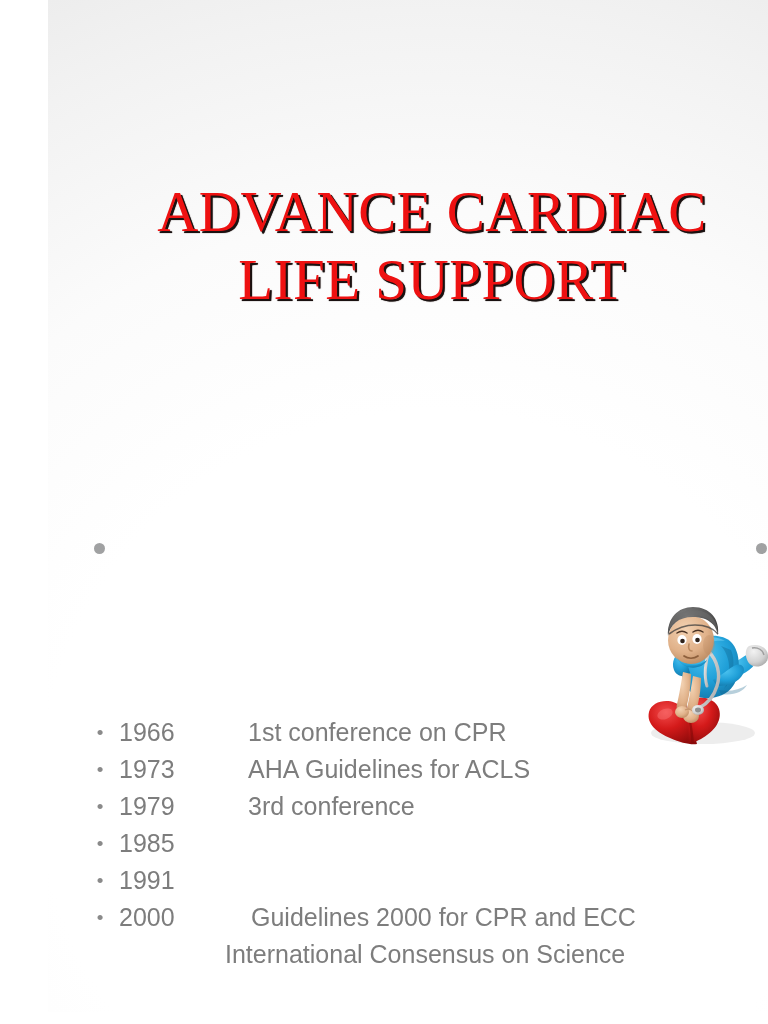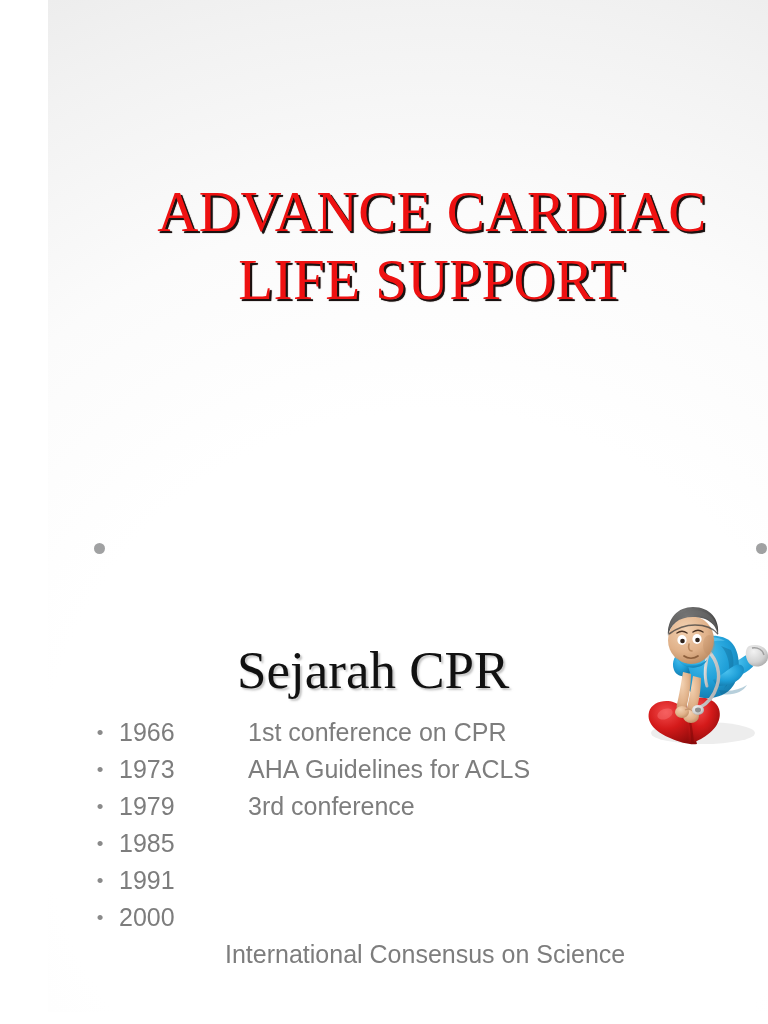--- a/index.html
+++ b/index.html
@@ -143,21 +143,20 @@
 <div id="slide">
 
   <div id="title-block">
     <span class="tline">ADVANCE CARDIAC</span>
     <span class="tline">LIFE SUPPORT</span>
   </div>
 
   <div class="ph-dot" id="ph-dot-left"></div>
   <div class="ph-dot" id="ph-dot-right"></div>
 
-  <div id="section-heading">Sejarah CPR</div>
 
   <div id="history-list">
 
     <div class="hist-row">
       <span class="hist-bullet">•</span>
       <span class="hist-year">1966</span>
       <span class="hist-desc">1st conference on CPR</span>
     </div>
 
     <div class="hist-row">
@@ -178,20 +177,21 @@
     </div>
 
     <div class="hist-row">
       <span class="hist-bullet">•</span>
       <span class="hist-year">1991</span>
     </div>
 
     <div class="hist-row wide">
       <span class="hist-bullet">•</span>
       <span class="hist-year">2000</span>
+      <span class="hist-desc">Guidelines 2000 for CPR and ECC</span>
     </div>
 
     <div class="hist-cont">
       <span>International Consensus on Science</span>
     </div>
 
   </div>
 
   <div id="cpr-clipart">
     <svg width="159" height="167" viewBox="0 0 159 167" xmlns="http://www.w3.org/2000/svg">

